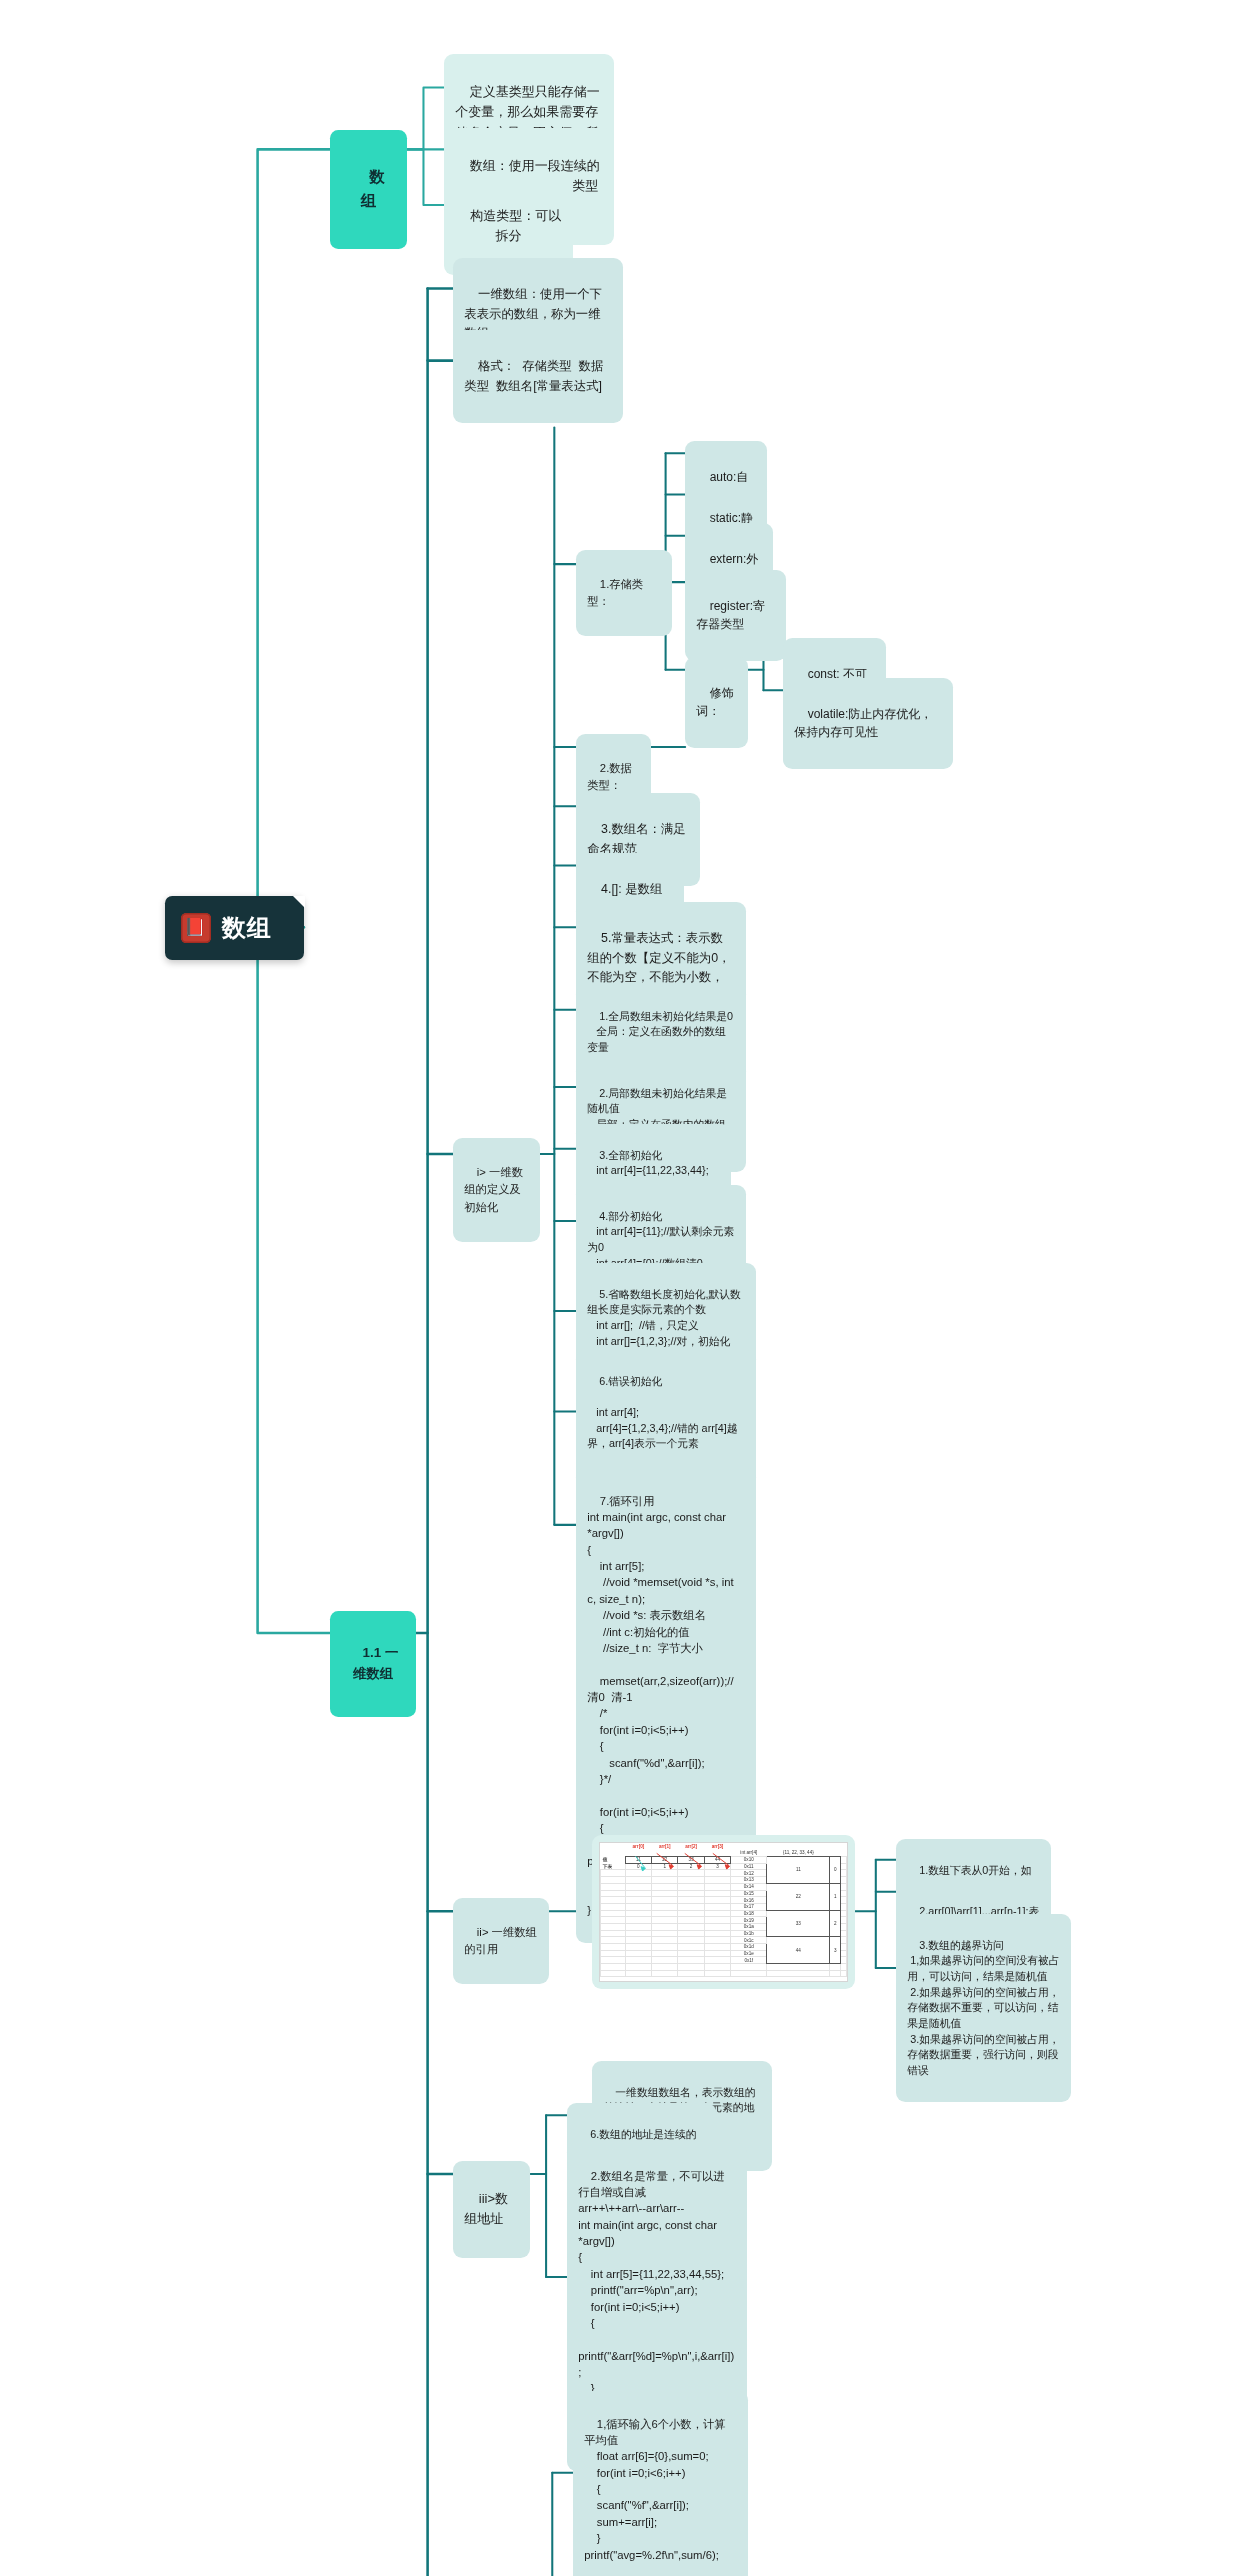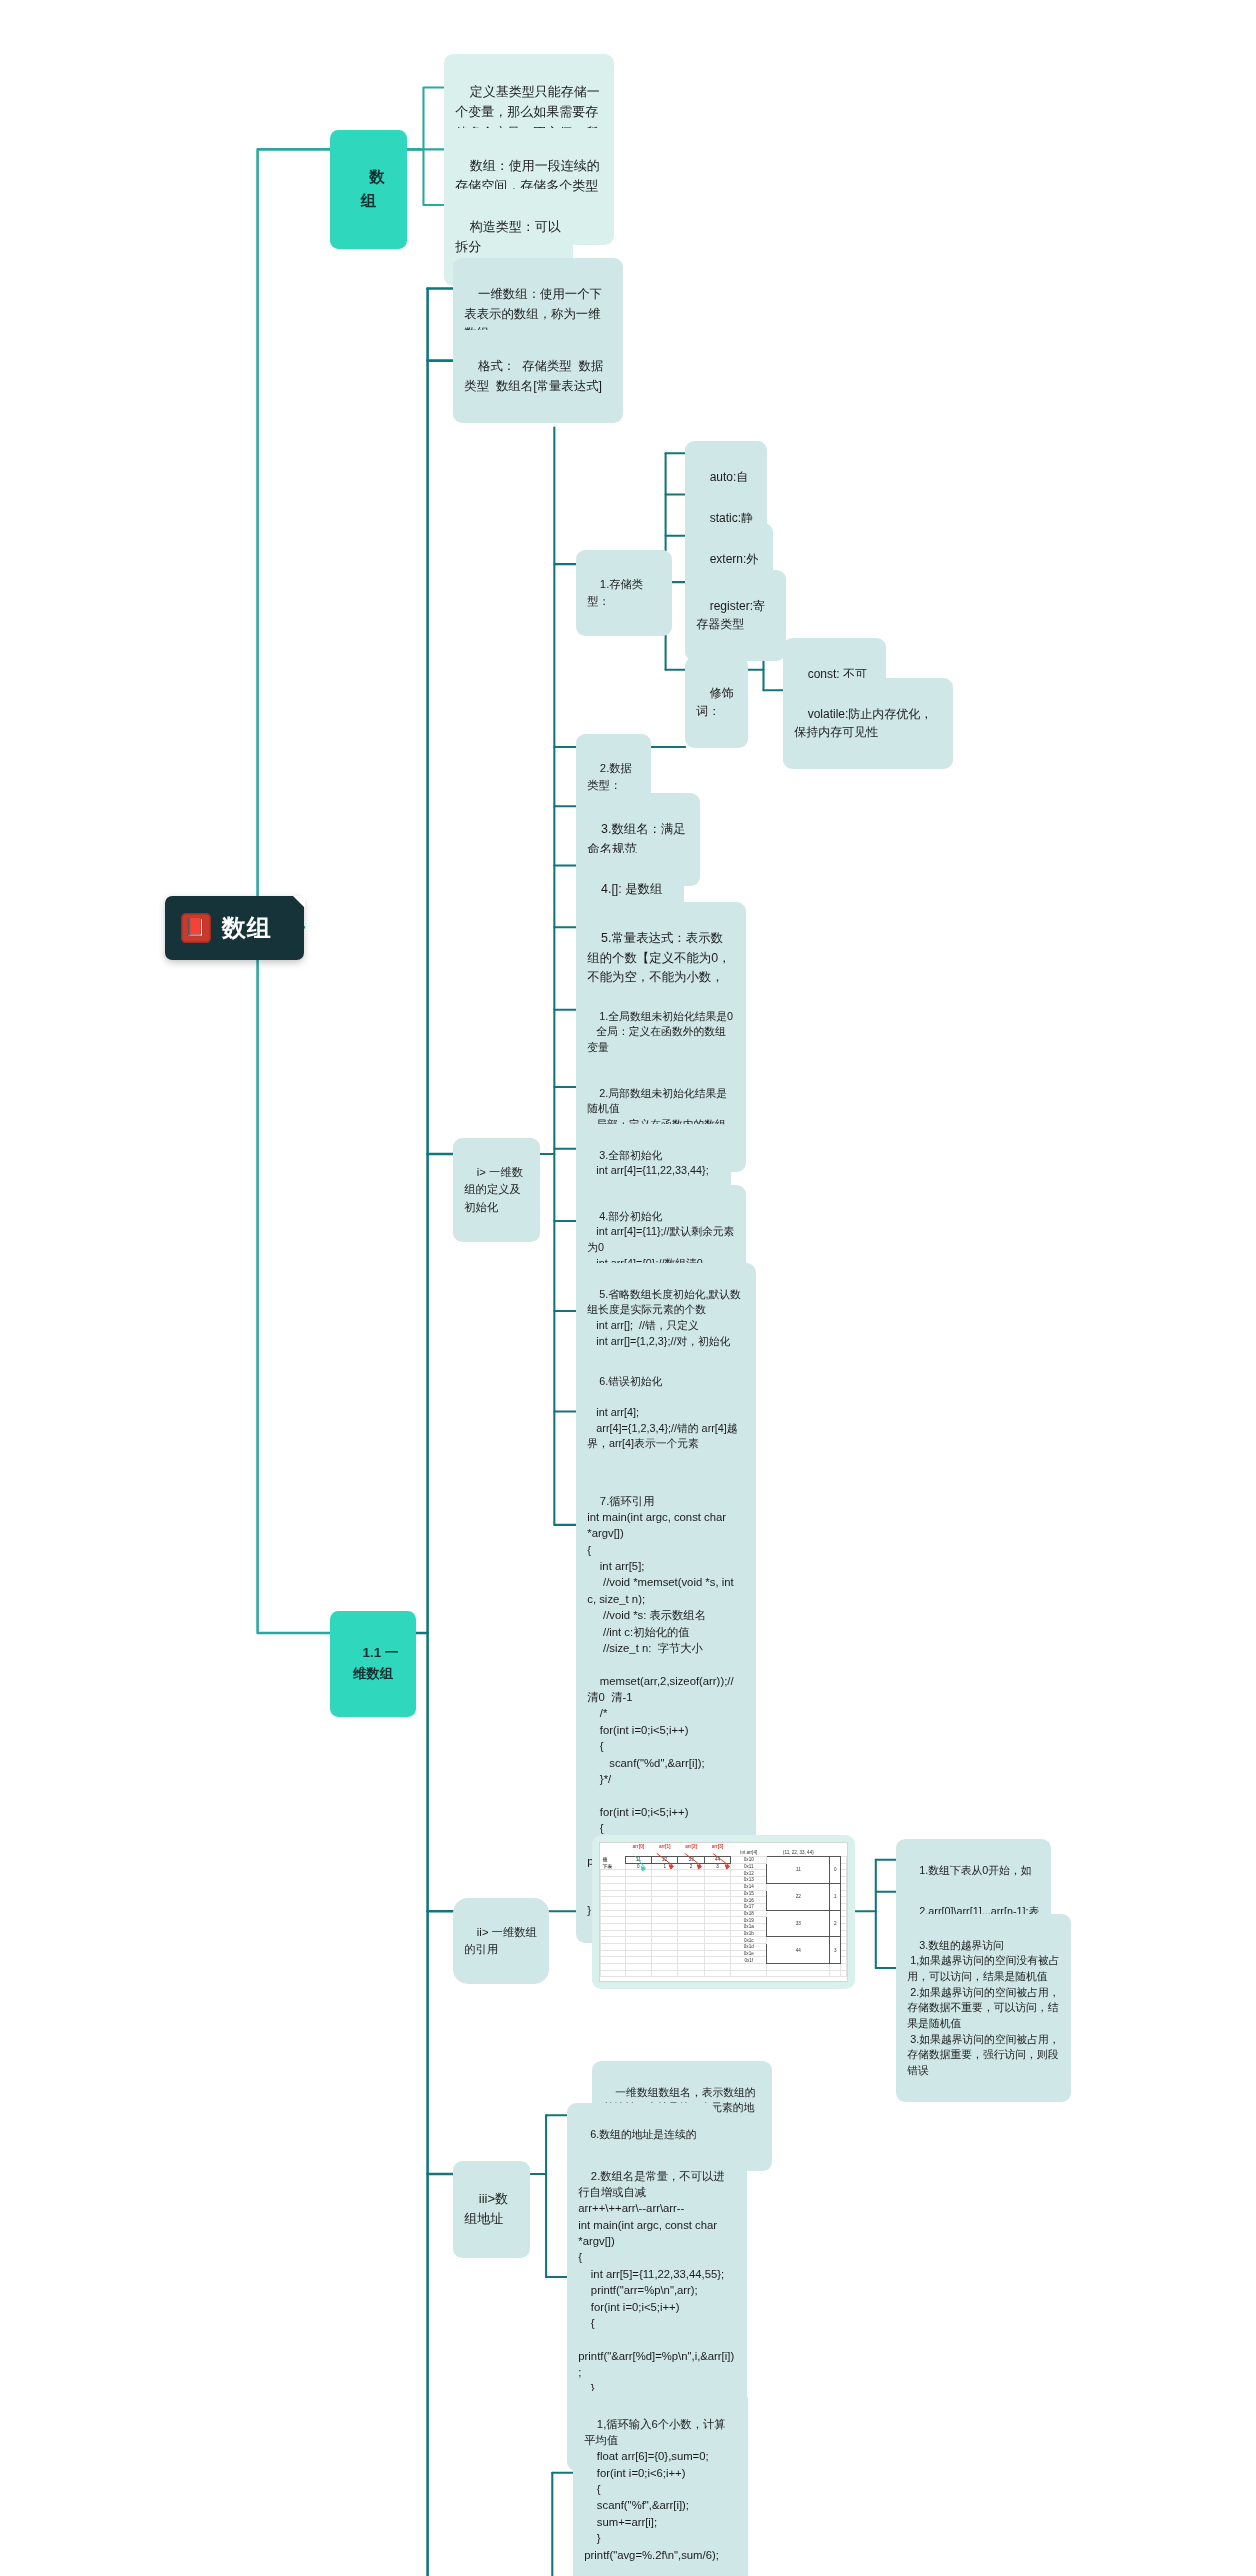--- a/index.html
+++ b/index.html
@@ -243,21 +243,21 @@
   <div class="node lvl1" style="left:330px; top:130px; width:77px;">
     <span>数组</span>
   </div>
 
   <div class="node lvl2" style="left:444px; top:54px; width:170px;">
     <span>定义基类型只能存储一个变量，那么如果需要存储多个变量，不方便，所以引出数组，可以存储多个类型相同的数据。</span>
   </div>
   <div class="node lvl2" style="left:444px; top:128px; width:170px;">
     <span>数组：使用一段连续的存储空间，存储多个类型相同的构造类型</span>
   </div>
-  <div class="node lvl2" style="left:444px; top:189px; width:129px;">
+  <div class="node lvl2" style="left:444px; top:178px; width:129px;text-align:center;">
     <span>构造类型：可以拆分</span>
   </div>
 
   <div class="node lvl1" style="left:330px; top:1611px; width:86px; font-size:13.4px;">
     <span>1.1 一维数组</span>
   </div>
 
   <div class="node lvl3" style="left:453px; top:258px; width:170px;">
     <span>一维数组：使用一个下表表示的数组，称为一维数组</span>
   </div>
@@ -357,21 +357,21 @@
     }*/
 
     for(int i=0;i&lt;5;i++)
     {
     printf("arr[%d]=%d\n",i,arr(i));
     }
    return 0;
 }</span>
   </div>
 
-  <div class="node lvl3" style="left:453px; top:1898px; width:96px; font-size:11.3px;border-radius:15px;">
+  <div class="node lvl3" style="left:453px; top:1898px; width:96px; font-size:11.3px;">
     <span>ii&gt; 一维数组的引用</span>
   </div>
 
   <div class="sheet-node" style="left:592px; top:1835px; width:263px; height:154px;">
     <div class="sheet">
       <svg class="arrow-layer" viewBox="0 0 510 298" preserveAspectRatio="none">
         <g stroke="#e03b2f" stroke-width="2" fill="#e03b2f">
           <path d="M 118,22 L 150,46" stroke-linecap="round"></path>
           <path d="M 152,48 l -9,-3 l 3,9 z"></path>
           <path d="M 176,22 L 208,46" stroke-linecap="round"></path>

